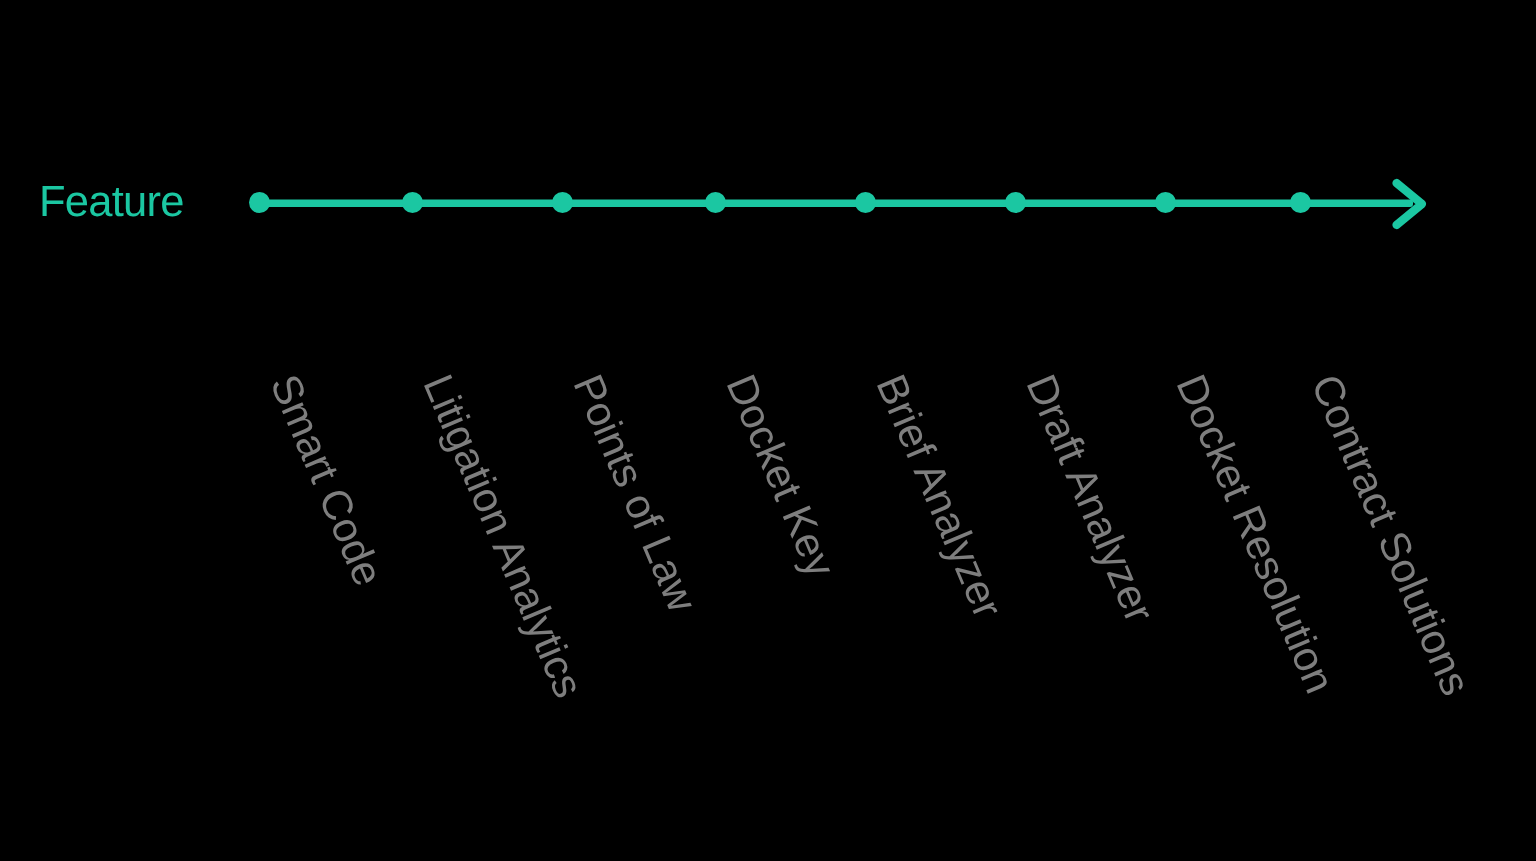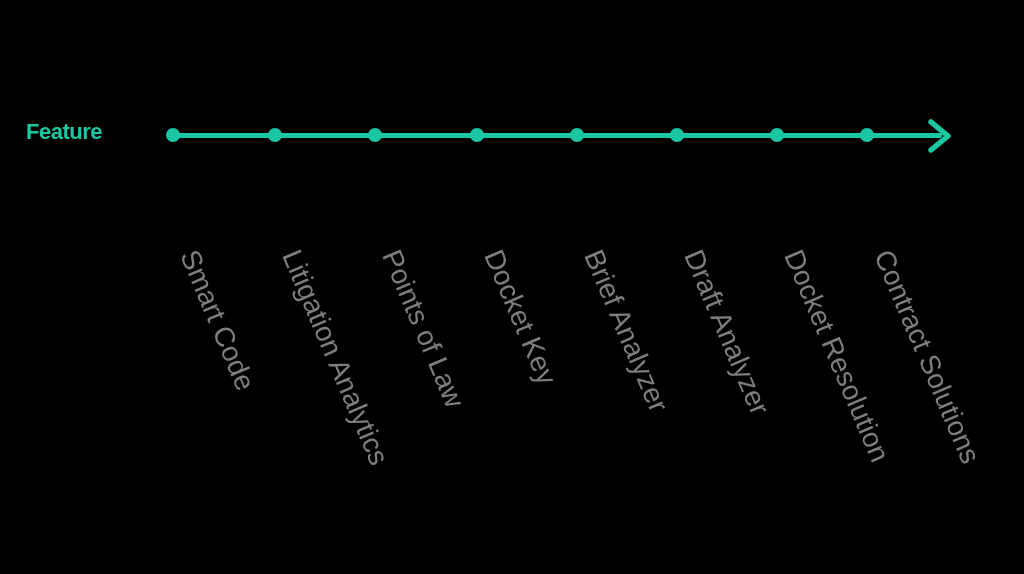--- a/index.html
+++ b/index.html
@@ -6,22 +6,22 @@
   .stage{
     position:relative;
     width:1024px;height:574px;
     background:var(--bg,#000000);
     overflow:hidden;
     font-family:"Liberation Sans", sans-serif;
   }
   .axis-title{
     position:absolute;
     left:26px;top:119px;
-    font-size:22px;
-    font-weight:bold;
+    font-size:29px;
+    font-weight:normal;
     letter-spacing:-0.5px;
     color:var(--accent,#1bc7a2);
   }
   .axis-line{
     position:absolute;
     left:173px;top:133px;
     width:769px;height:5px;
     border-radius:2px;
     background:var(--accent,#1bc7a2);
   }

